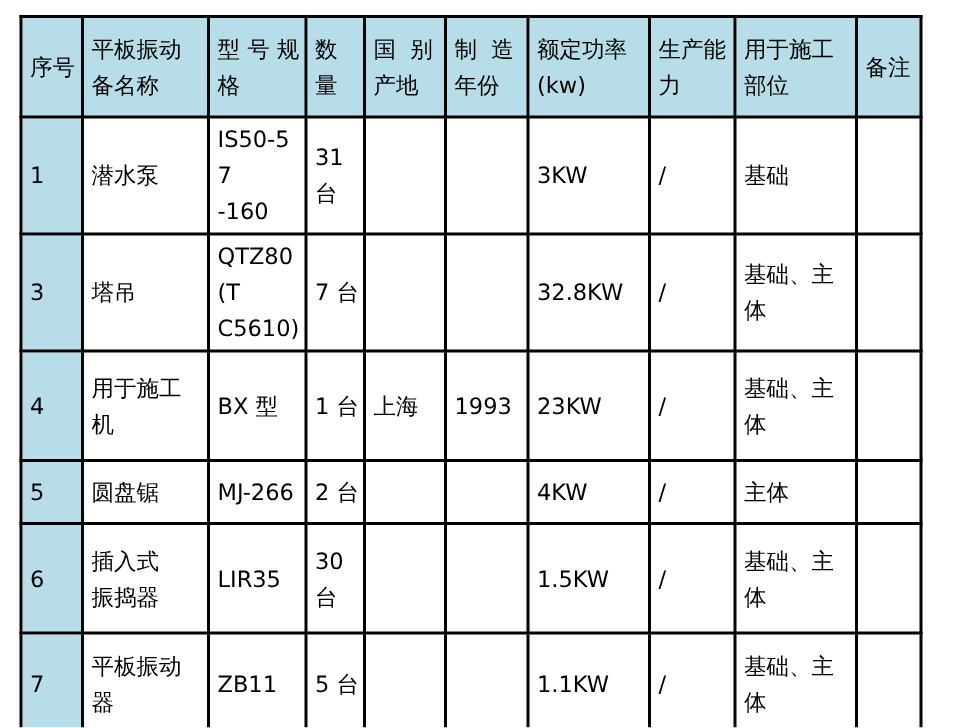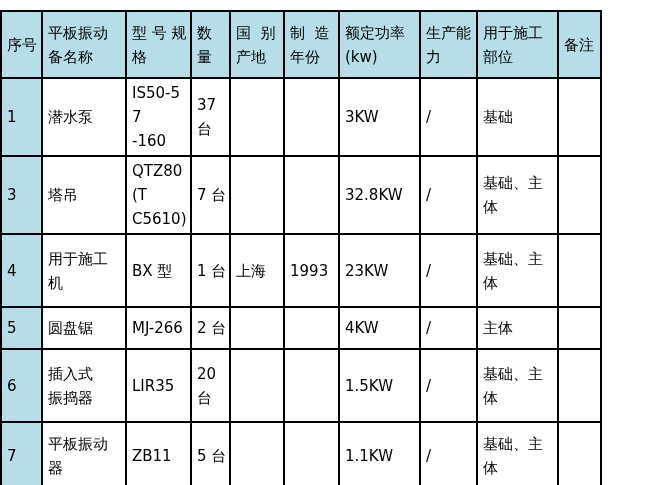--- a/index.html
+++ b/index.html
@@ -6,21 +6,21 @@
     margin: 0;
     padding: 0;
     background: #ffffff;
   }
   .page {
     position: relative;
     width: 646px;
     height: 485px;
     overflow: hidden;
     box-sizing: border-box;
-    padding: 10px 0 0 0;
+    padding: 10px 0 0 13px;
     background: #ffffff;
     font-family: "DejaVu Sans", sans-serif;
   }
   table.equip {
     border-collapse: collapse;
     table-layout: fixed;
     width: 601px;
   }
   table.equip th,
   table.equip td {
@@ -83,21 +83,21 @@
 部位</th>
           <th>备注</th>
         </tr>
     </thead>
     <tbody>
         <tr style="height: 73px;">
           <td class="serial">1</td>
           <td>潜水泵</td>
           <td>IS50-57
 -160</td>
-          <td>37
+          <td>31
 台</td>
           <td></td>
           <td></td>
           <td>3KW</td>
           <td>/</td>
           <td>基础</td>
           <td></td>
         </tr>
         <tr style="height: 72px;">
           <td class="serial">3</td>
@@ -137,21 +137,21 @@
           <td>4KW</td>
           <td>/</td>
           <td>主体</td>
           <td></td>
         </tr>
         <tr style="height: 73px;">
           <td class="serial">6</td>
           <td>插入式
 振捣器</td>
           <td>LIR35</td>
-          <td>20
+          <td>30
 台</td>
           <td></td>
           <td></td>
           <td>1.5KW</td>
           <td>/</td>
           <td>基础、主
 体</td>
           <td></td>
         </tr>
         <tr style="height: 68px;">

